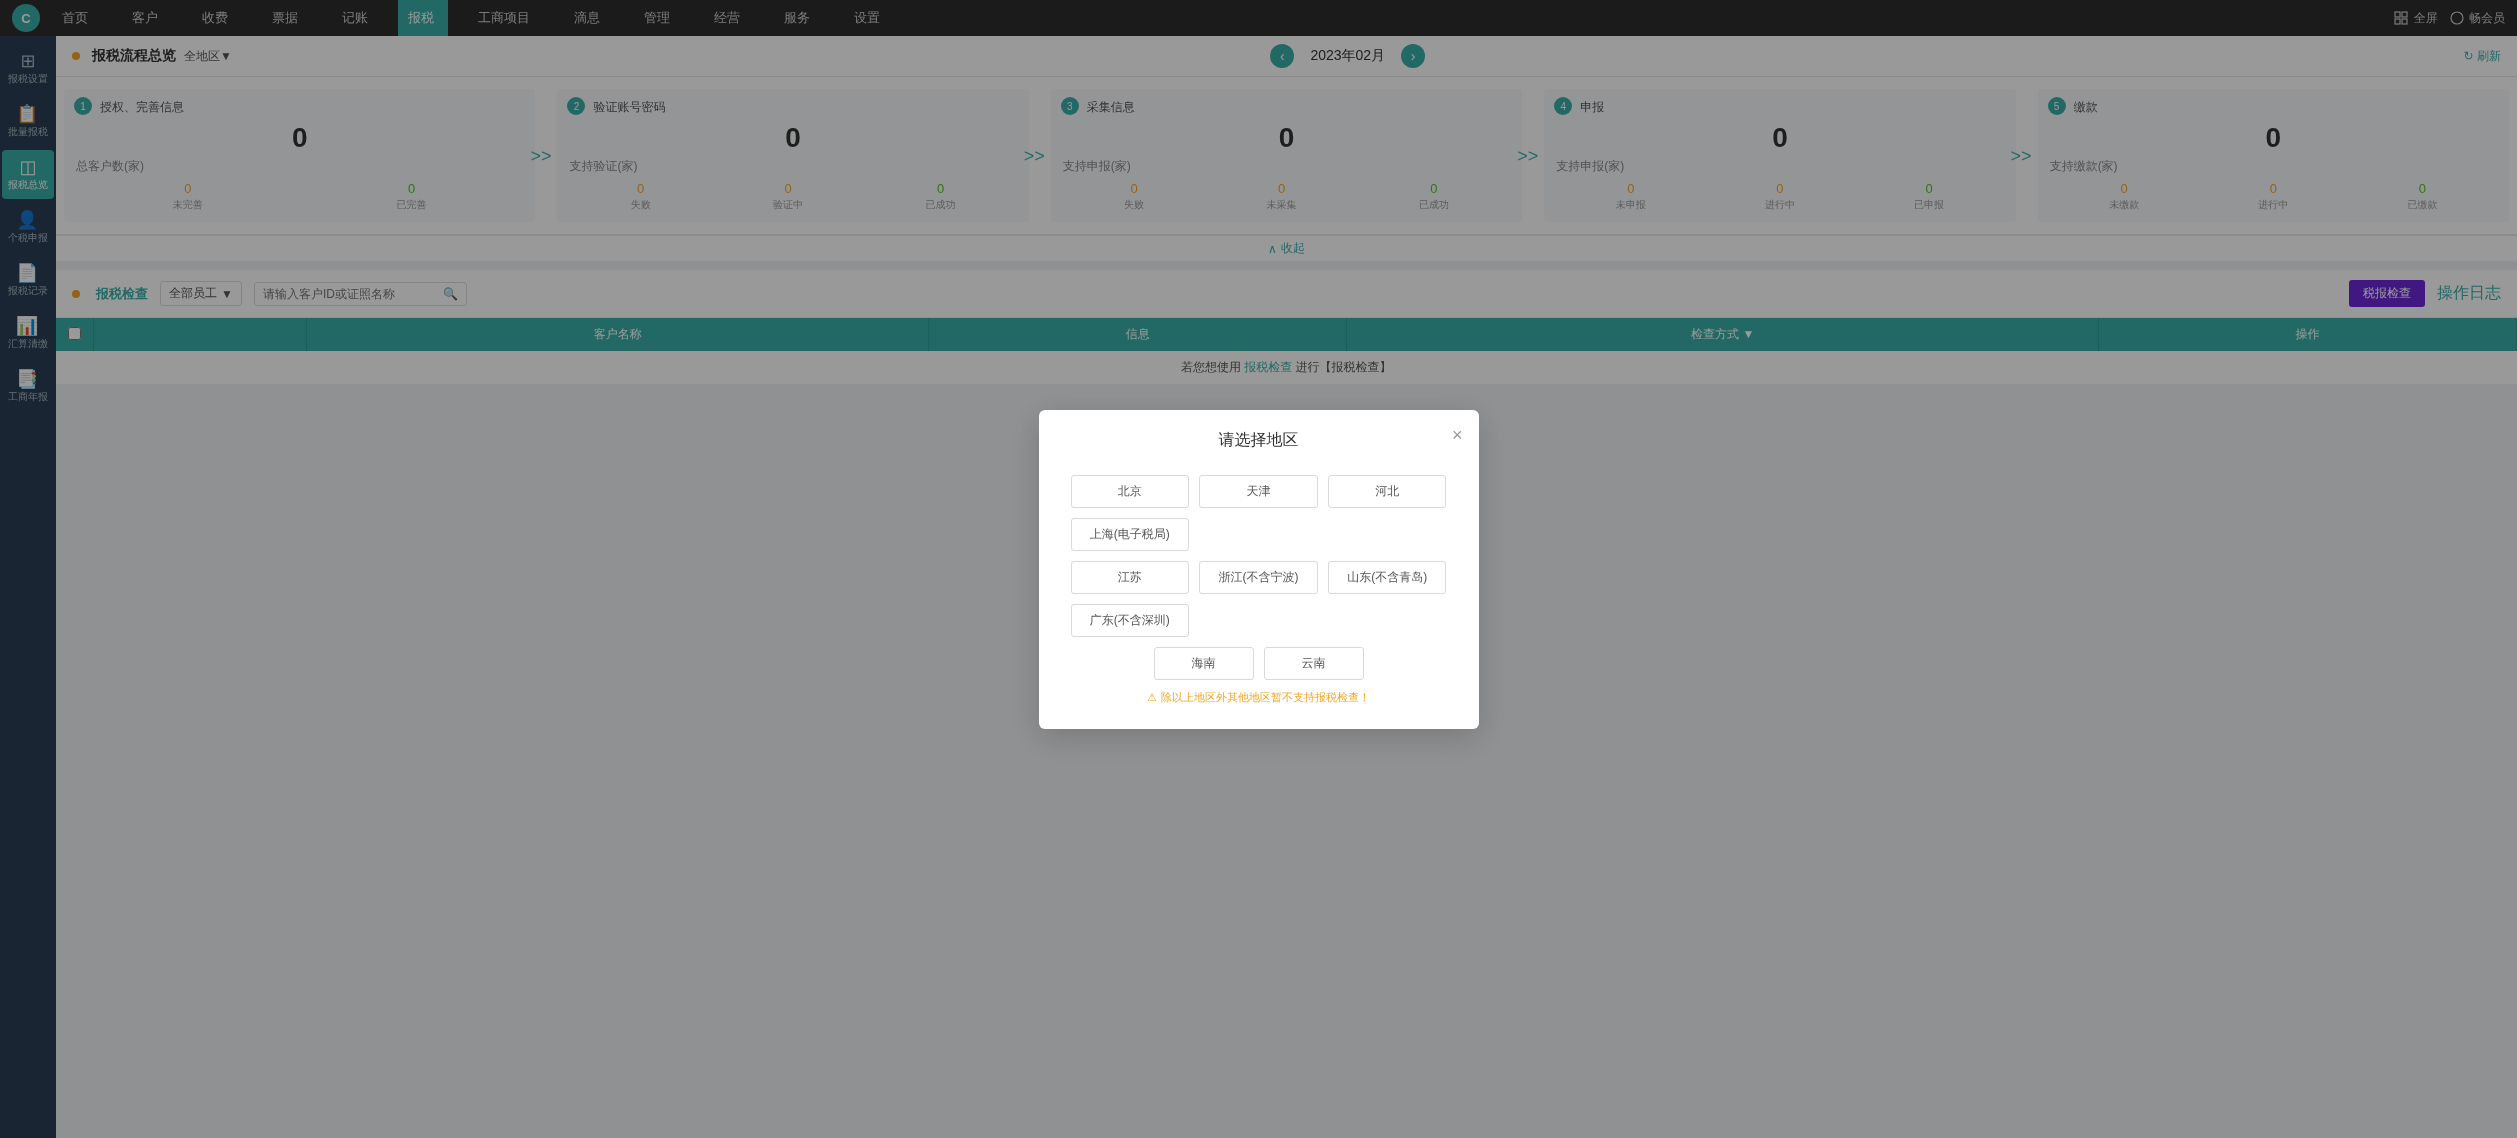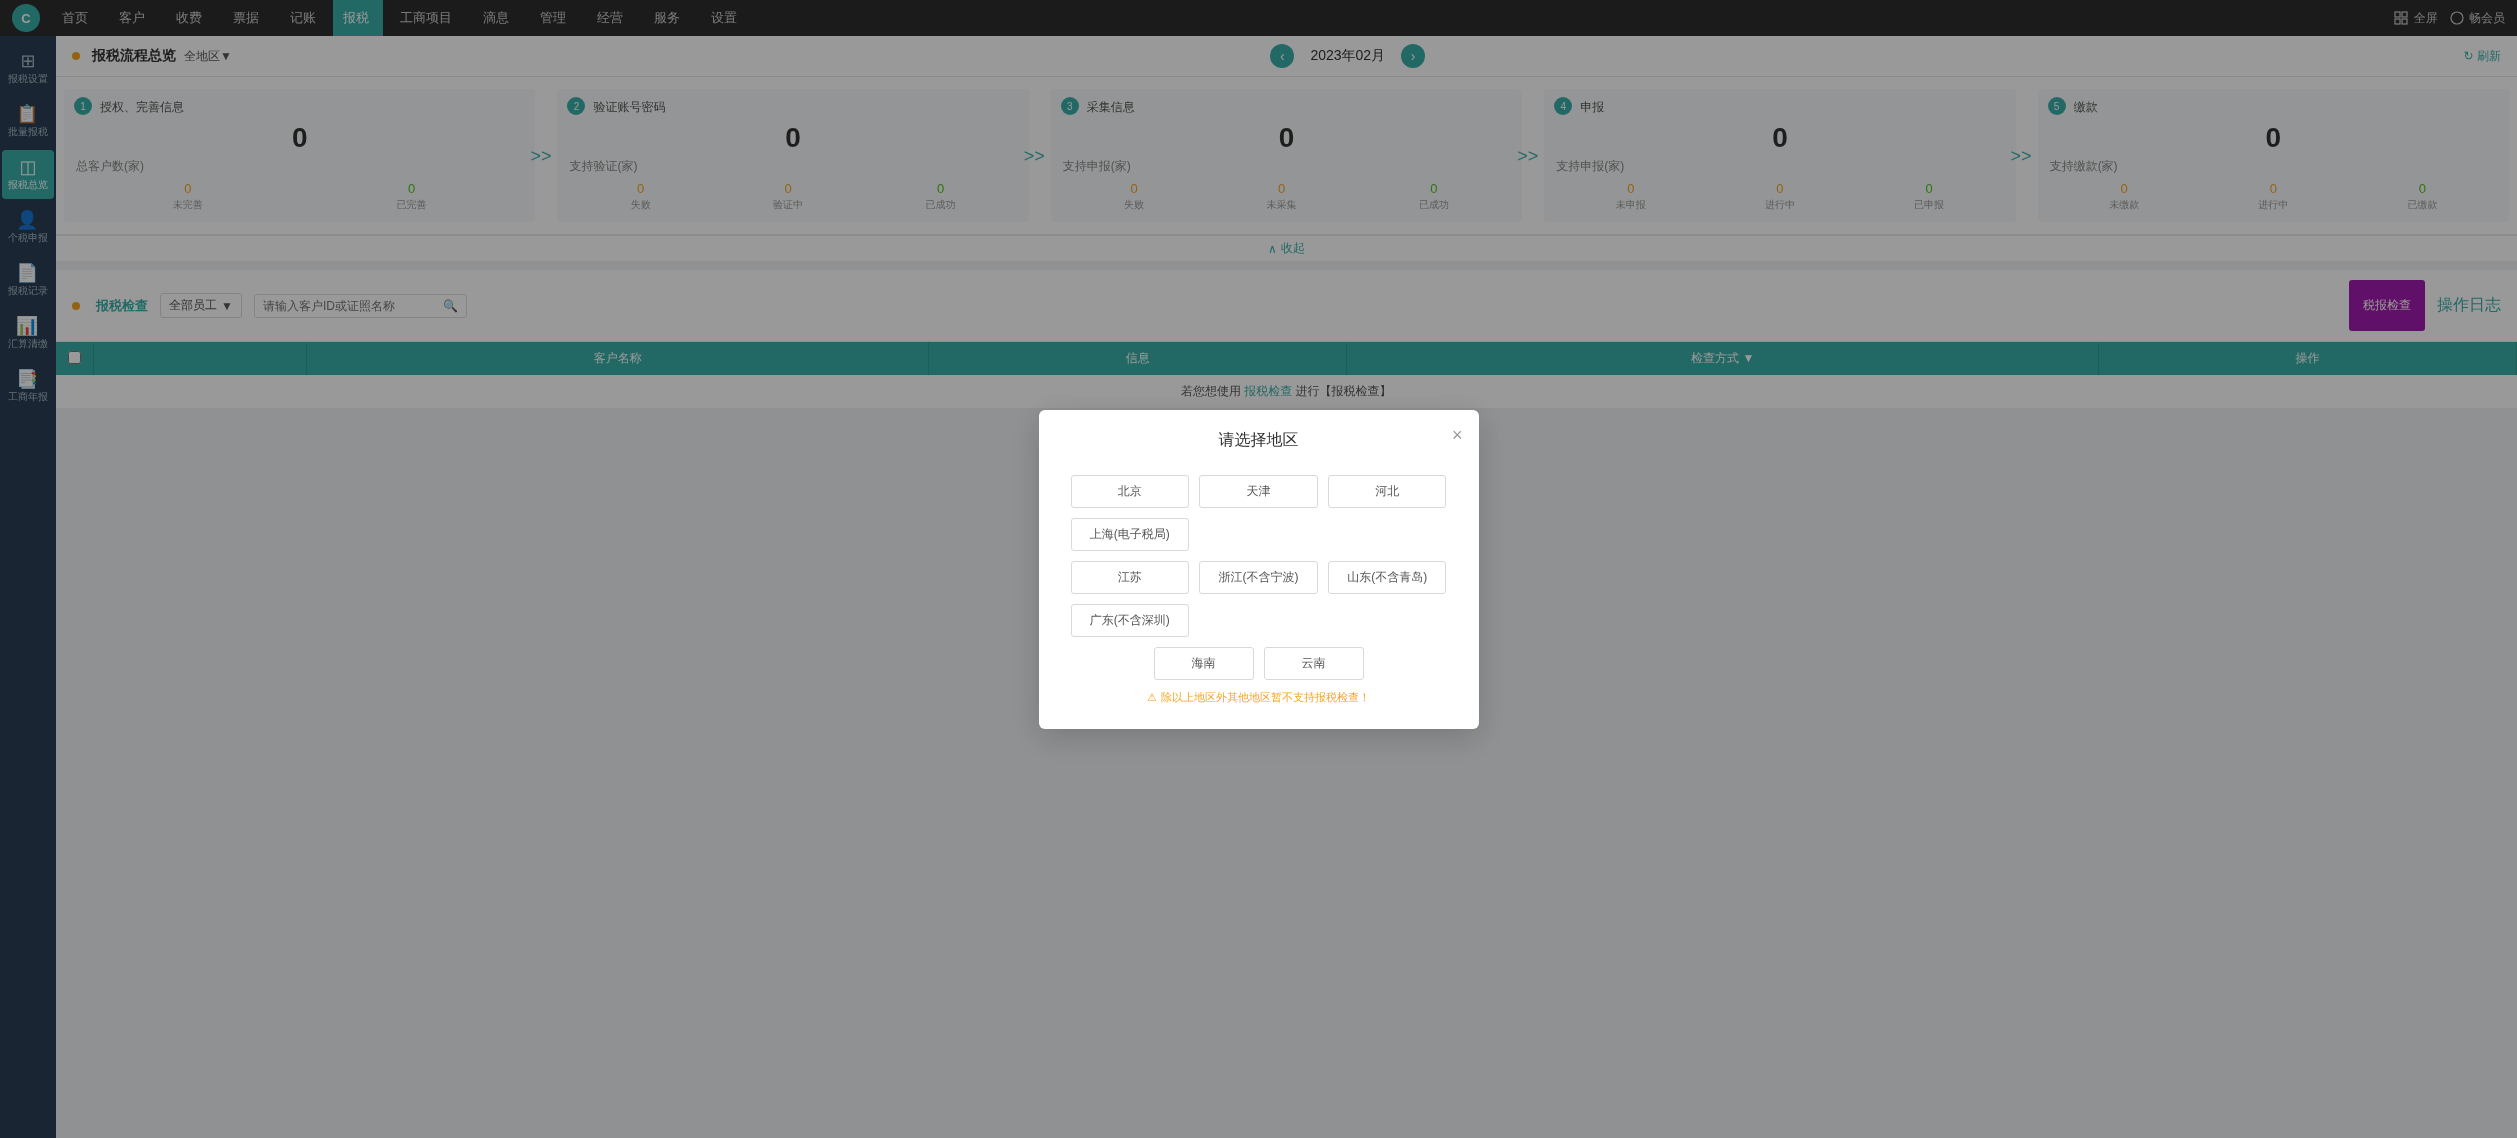--- a/index.html
+++ b/index.html
@@ -15,21 +15,21 @@
       position: relative;
     }
     .top-nav-logo {
       width: 28px;
       height: 28px;
       margin-right: 8px;
     }
     .top-nav-items {
       display: flex;
       flex: 1;
-      gap: 3px;
+      gap: 16px;
     }
     .top-nav-item {
       color: #ccc;
       padding: 0 14px;
       height: 36px;
       display: flex;
       align-items: center;
       cursor: pointer;
       font-size: 13px;
     }
@@ -250,25 +250,25 @@
       gap: 4px;
     }
     .search-input {
       border: 1px solid #ddd;
       border-radius: 3px;
       padding: 4px 8px;
       font-size: 12px;
       width: 180px;
     }
     .btn-primary {
-      background: #a21caf;
+      background: #6d28d9;
       color: #fff;
       border: none;
       border-radius: 3px;
-      padding: 17px 14px;
+      padding: 5px 14px;
       font-size: 12px;
       cursor: pointer;
     }
     .btn-link {
       color: #3aafa9;
       font-size: 16px;
       cursor: pointer;
     }
     .tax-check-header-right {
       margin-left: auto;

